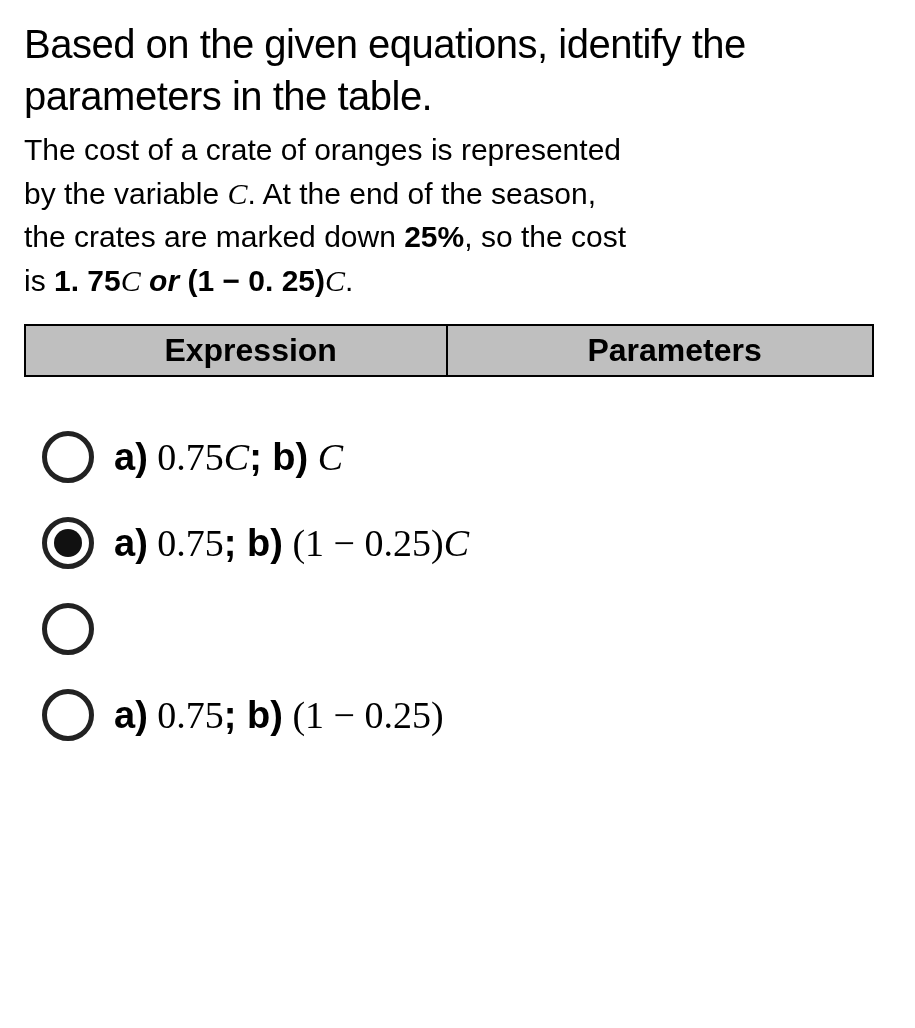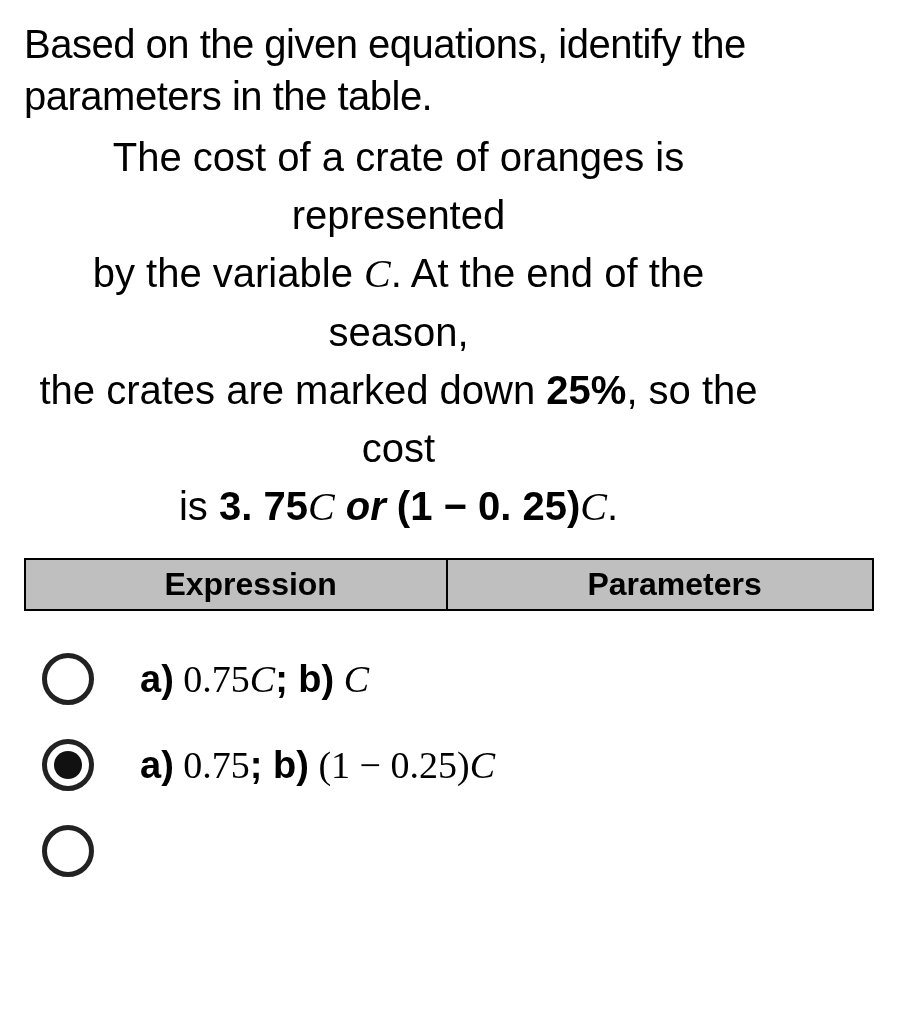--- a/index.html
+++ b/index.html
@@ -15,25 +15,24 @@
     padding: 12px 24px 24px 24px;
   }
   .title {
     font-size: 40px;
     line-height: 1.3;
     font-weight: 500;
     margin: 6px 0 4px 0;
     letter-spacing: -0.5px;
   }
   .prompt {
-    font-size: 40px;
+    font-size: 30px;
     line-height: 1.45;
     font-weight: 400;
     margin: 6px 0 22px 0;
-    text-align: center;
   }
   .prompt .bold-ital {
     font-weight: 700;
     font-style: italic;
   }
   .prompt .bold {
     font-weight: 700;
     font-style: normal;
   }
   .prompt .mathvar {
@@ -70,22 +69,22 @@
     height: 0.7em;
     vertical-align: baseline;
     margin-left: 6px;
   }
   .options {
     padding: 6px 8px 6px 18px;
   }
   .option-row {
     display: flex;
     align-items: center;
-    gap: 46px;
-    margin: 8px 0 34px 0;
+    gap: 20px;
+    margin: 20px 0 34px 0;
   }
   .radio {
     width: 52px;
     height: 52px;
     border: 5px solid #222;
     border-radius: 50%;
     position: relative;
     flex: 0 0 auto;
   }
   .radio.selected::after {
@@ -117,21 +116,21 @@
 </head>
 <body>
 
 <div class="page">
   <div class="title">Based on the given equations, identify the parameters in the table.</div>
 
   <div class="prompt">
     <span>The cost of a crate of oranges is represented</span><br>
     <span>by the variable </span><span class="bold mathvar">C</span><span>. At the end of the season,</span><br>
     <span>the crates are marked down </span><span class="bold">25%</span><span>, so the cost</span><br>
-    <span>is </span><span class="bold">3. 75</span><span class="bold mathvar">C</span><span class="bold-ital"> or </span><span class="bold">(1 − 0. 25)</span><span class="bold mathvar">C</span><span>.</span>
+    <span>is </span><span class="bold">1. 75</span><span class="bold mathvar">C</span><span class="bold-ital"> or </span><span class="bold">(1 − 0. 25)</span><span class="bold mathvar">C</span><span>.</span>
   </div>
 
   <table class="datatable">
     <tbody>
         <tr>
       <th>Expression</th>
       <th>Parameters</th>
     </tr>
   </tbody>
     </table>
@@ -149,15 +148,21 @@
       <div class="radio selected"></div>
       <div class="option-text">
         <span class="label">a)</span><span class="math"><span> 0.75</span><span class="var"></span></span><span class="label">; b)</span><span class="math"><span> (1 − 0.25)</span><span class="var">C</span></span>
       </div>
     </div>
 
     <div class="option-row">
       <div class="radio"></div>
     </div>
 
+    <div class="option-row">
+      <div class="radio"></div>
+      <div class="option-text">
+        <span class="label">a)</span><span class="math"><span> 0.75</span><span class="var"></span></span><span class="label">; b)</span><span class="math"><span> (1 − 0.25)</span><span class="var"></span></span>
+      </div>
+    </div>
 
   </div>
 </div>
 
 </body></html>

